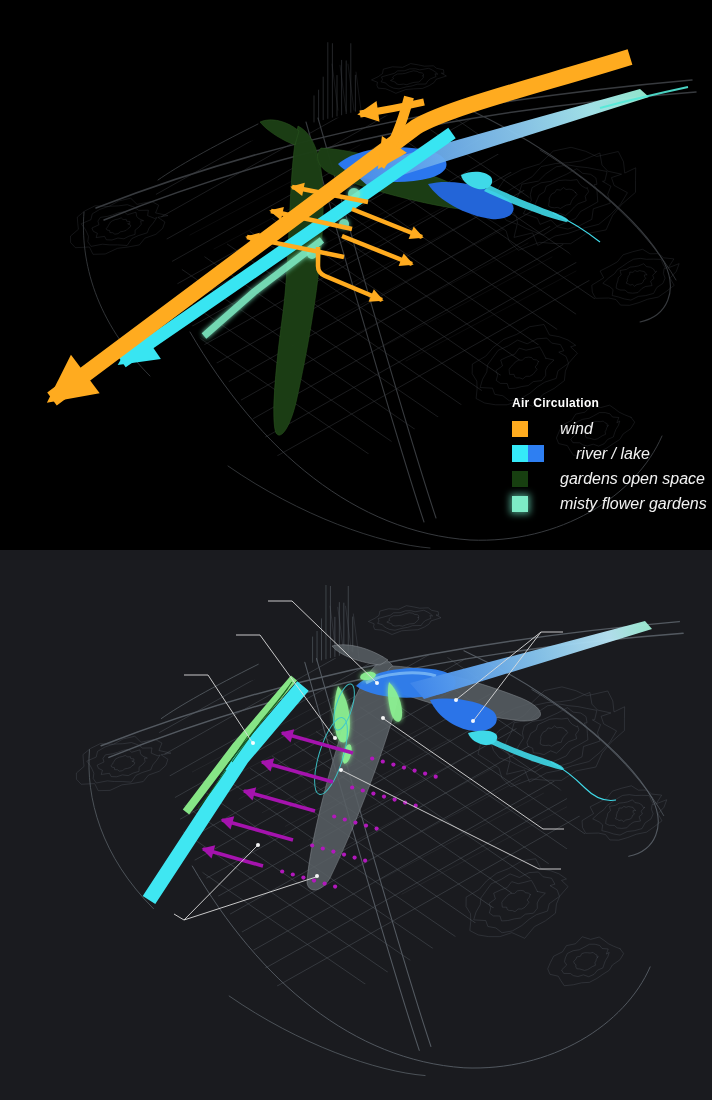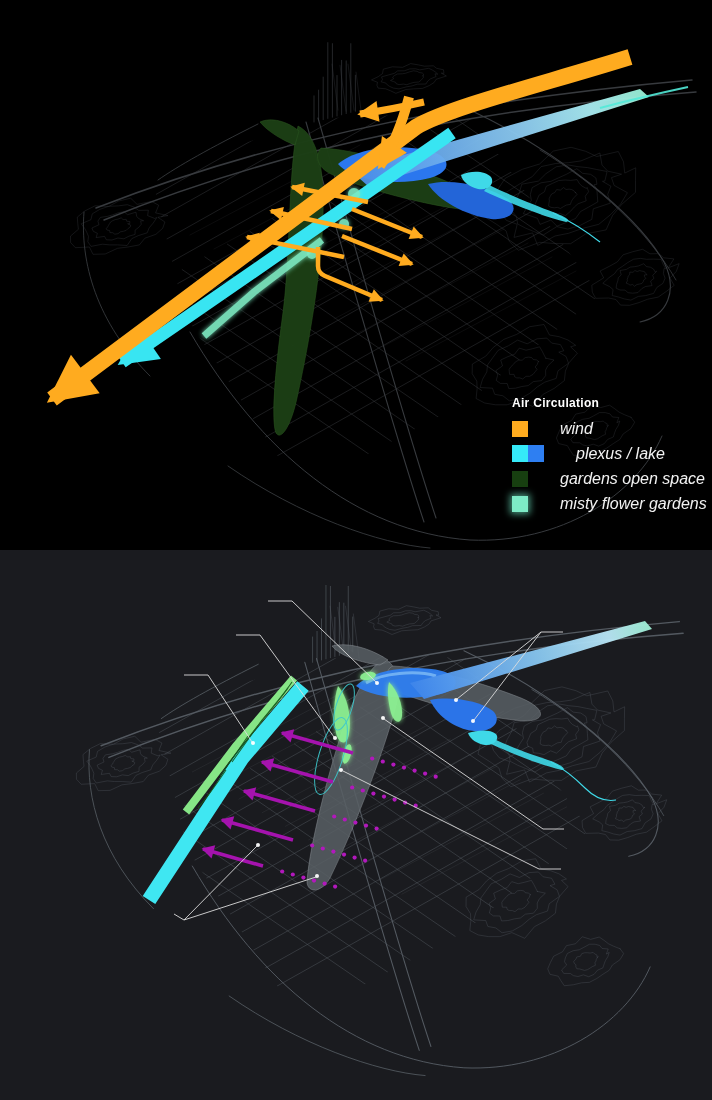--- a/index.html
+++ b/index.html
@@ -215,21 +215,21 @@
       <div class="legend-title">Air Circulation</div>
       <div class="lrow">
         <span class="sw sw-wind"></span>
         <span class="llabel">wind</span>
       </div>
       <div class="lrow">
         <span class="sw2">
             <span class="swc"></span>
             <span class="swb"></span>
           </span>
-        <span class="llabel">plexus / lake</span>
+        <span class="llabel">river / lake</span>
       </div>
       <div class="lrow">
         <span class="sw sw-plexus"></span>
         <span class="llabel">gardens open space</span>
       </div>
       <div class="lrow">
         <span class="sw sw-misty"></span>
         <span class="llabel">misty flower gardens</span>
       </div>
     </div>

